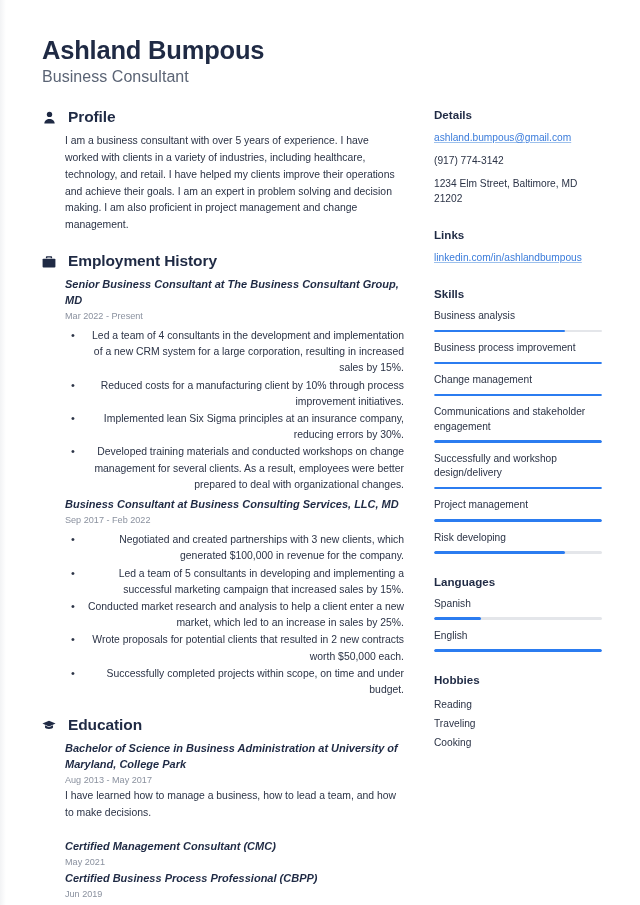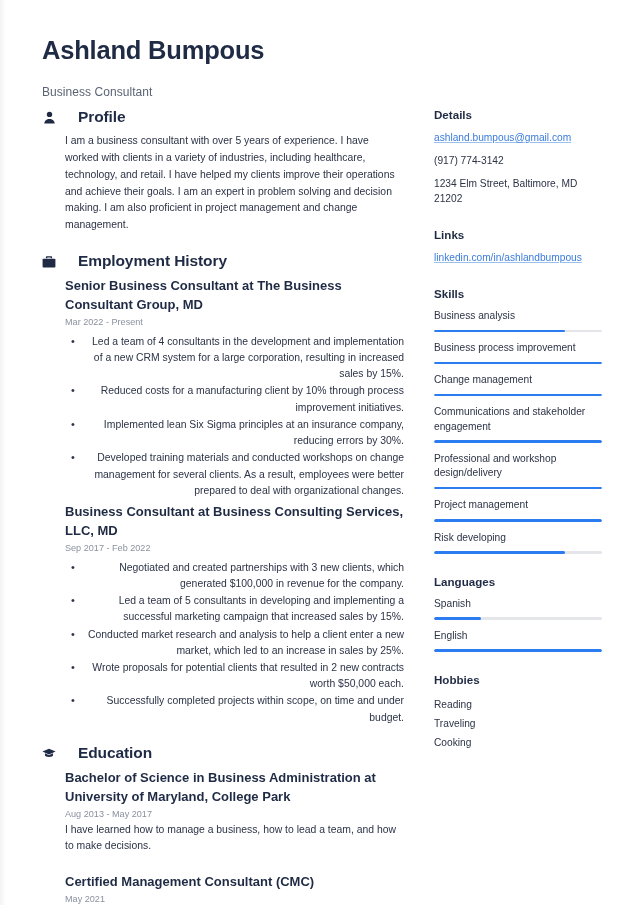--- a/index.html
+++ b/index.html
@@ -36,22 +36,22 @@
     width: 420px;
   }
   .full-name {
     font-size: 25.5px;
     font-weight: bold;
     color: #1f2a44;
     letter-spacing: -0.2px;
     line-height: 1.15;
   }
   .job-title {
-    margin-top: 20px;
-    font-size: 12px;
+    margin-top: 3px;
+    font-size: 16px;
     color: #5b6475;
     letter-spacing: 0.05px;
   }
 
   
   .main-col {
     position: absolute;
     left: 42px;
     top: 108px;
     width: 362px;
@@ -63,21 +63,21 @@
     width: 168px;
   }
 
   
   .section {
     margin-bottom: 18px;
   }
   .section-head {
     display: flex;
     align-items: center;
-    gap: 22px;
+    gap: 12px;
     margin-bottom: 7px;
   }
   .section-icon {
     width: 14px;
     height: 15px;
     display: flex;
     align-items: center;
     justify-content: center;
     color: #1f2a44;
     flex: 0 0 auto;
@@ -93,24 +93,25 @@
     padding-left: 23px;
   }
   .para {
     font-size: 10.4px;
     line-height: 1.62;
     color: #2b3346;
     margin: 0 0 2px 0;
   }
   .entry { margin-bottom: 4px; }
   .entry-title {
-    font-size: 13px;
+    font-size: 11px;
     font-weight: bold;
     color: #1f2a44;
     line-height: 1.45;
+    font-style: italic;
   }
   .entry-date {
     font-size: 9.1px;
     color: #8a919f;
     margin-top: 2px;
     margin-bottom: 3px;
   }
   ul.bullets {
     margin: 7px 0 4px 0;
     padding-left: 17px;
@@ -328,21 +329,21 @@
       </div>
 
       <div class="meter-item">
         <div class="meter-label">Communications and stakeholder engagement</div>
         <div class="meter-track">
           <div class="meter-fill" style="width: 100%; background: rgb(43, 124, 240);"></div>
         </div>
       </div>
 
       <div class="meter-item">
-        <div class="meter-label">Professional and workshop design/delivery</div>
+        <div class="meter-label">Successfully and workshop design/delivery</div>
         <div class="meter-track">
           <div class="meter-fill" style="width: 100%; background: rgb(43, 124, 240);"></div>
         </div>
       </div>
 
       <div class="meter-item">
         <div class="meter-label">Project management</div>
         <div class="meter-track">
           <div class="meter-fill" style="width: 100%; background: rgb(43, 124, 240);"></div>
         </div>

